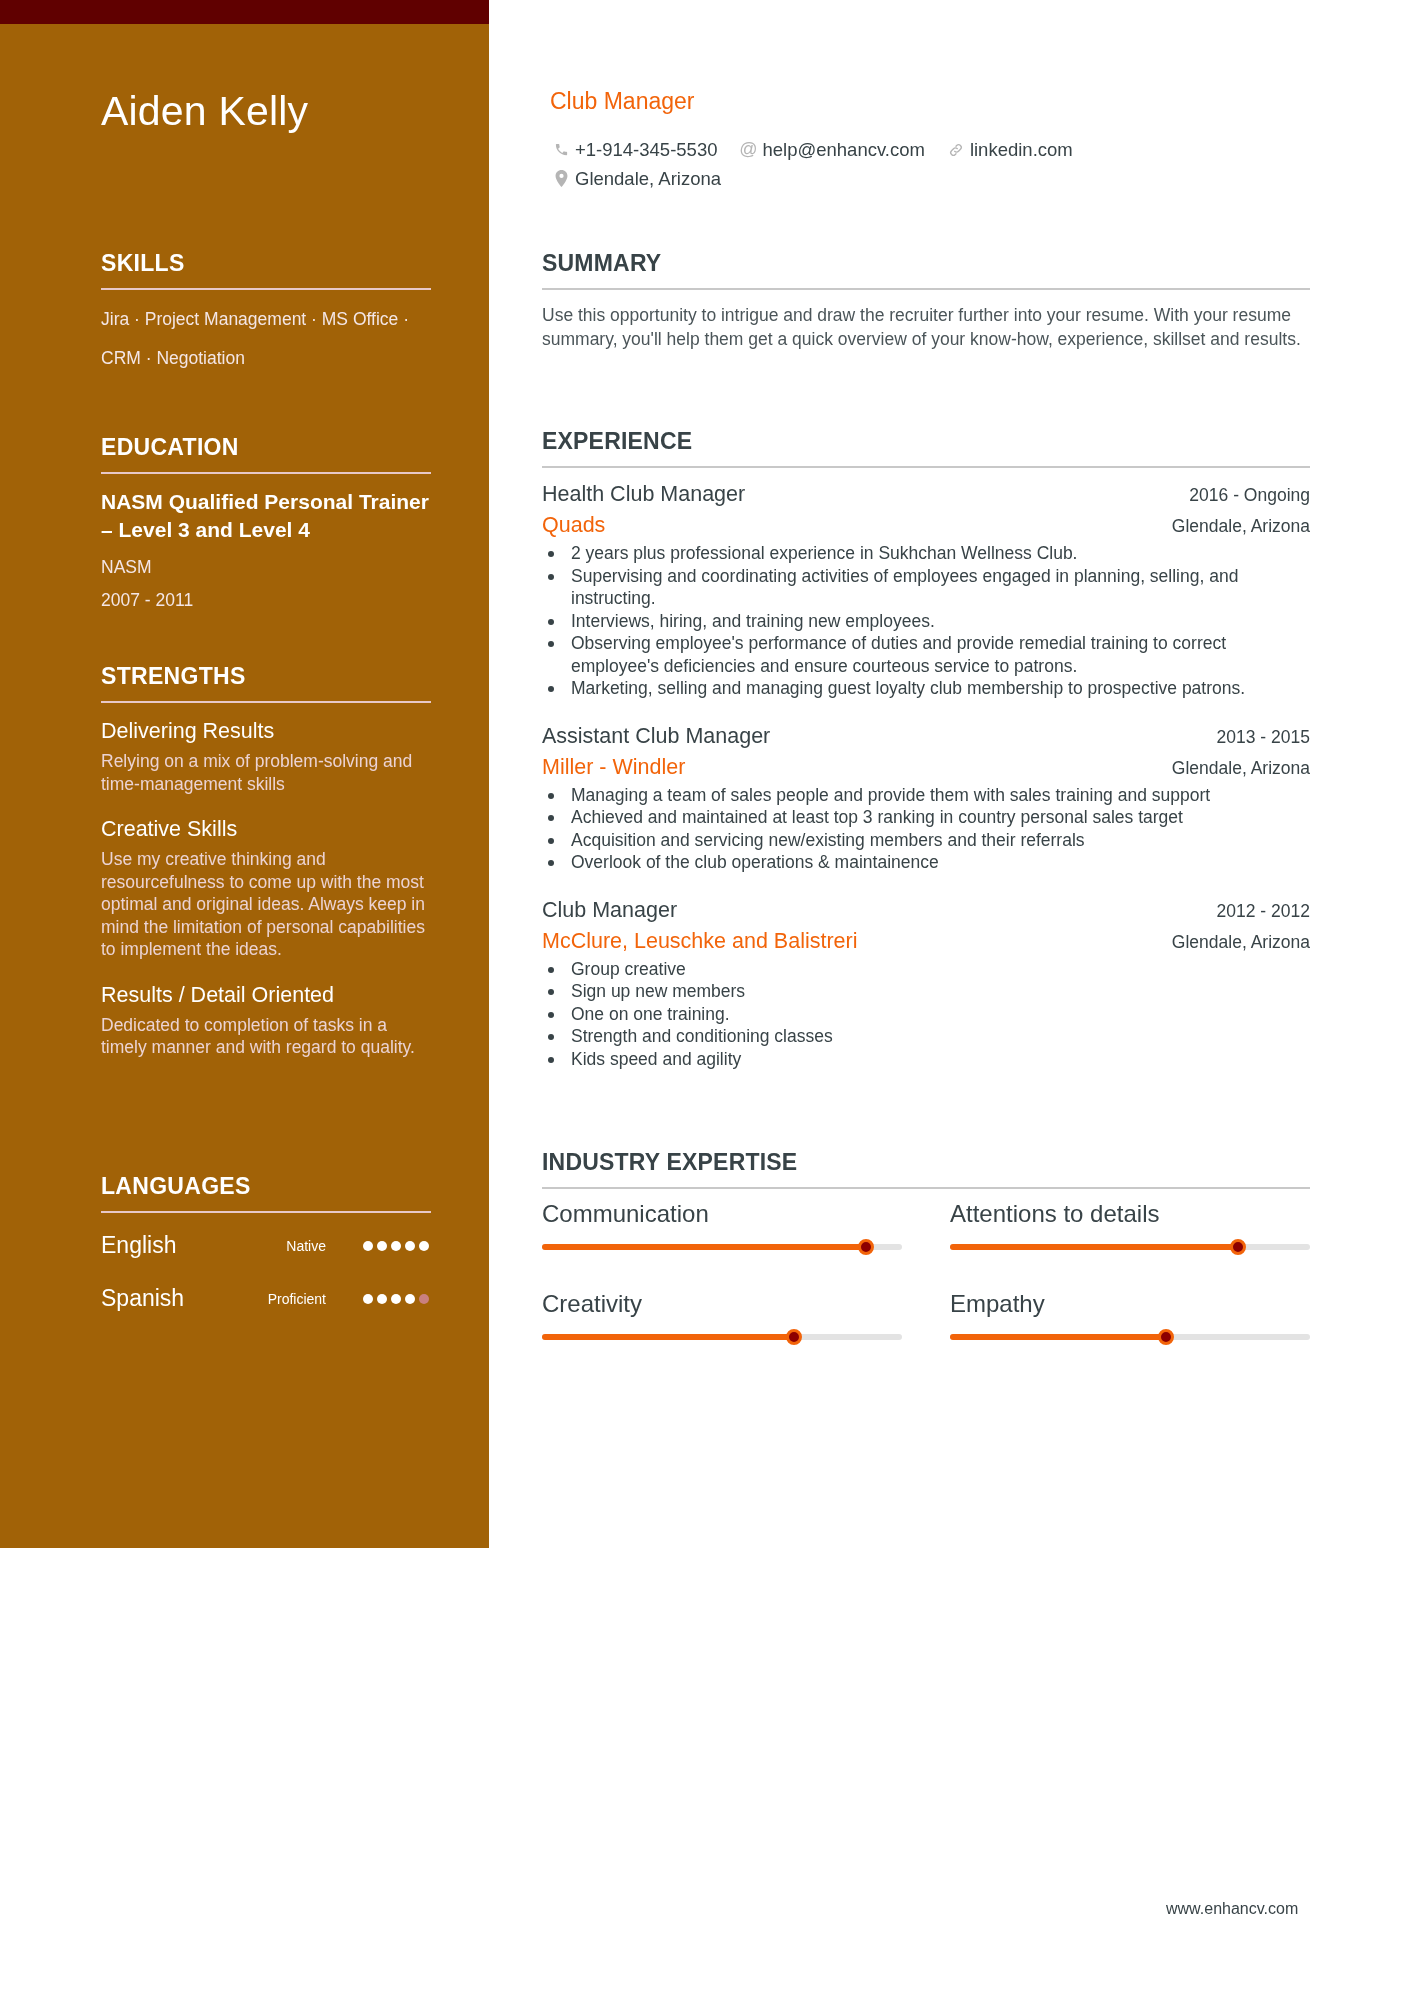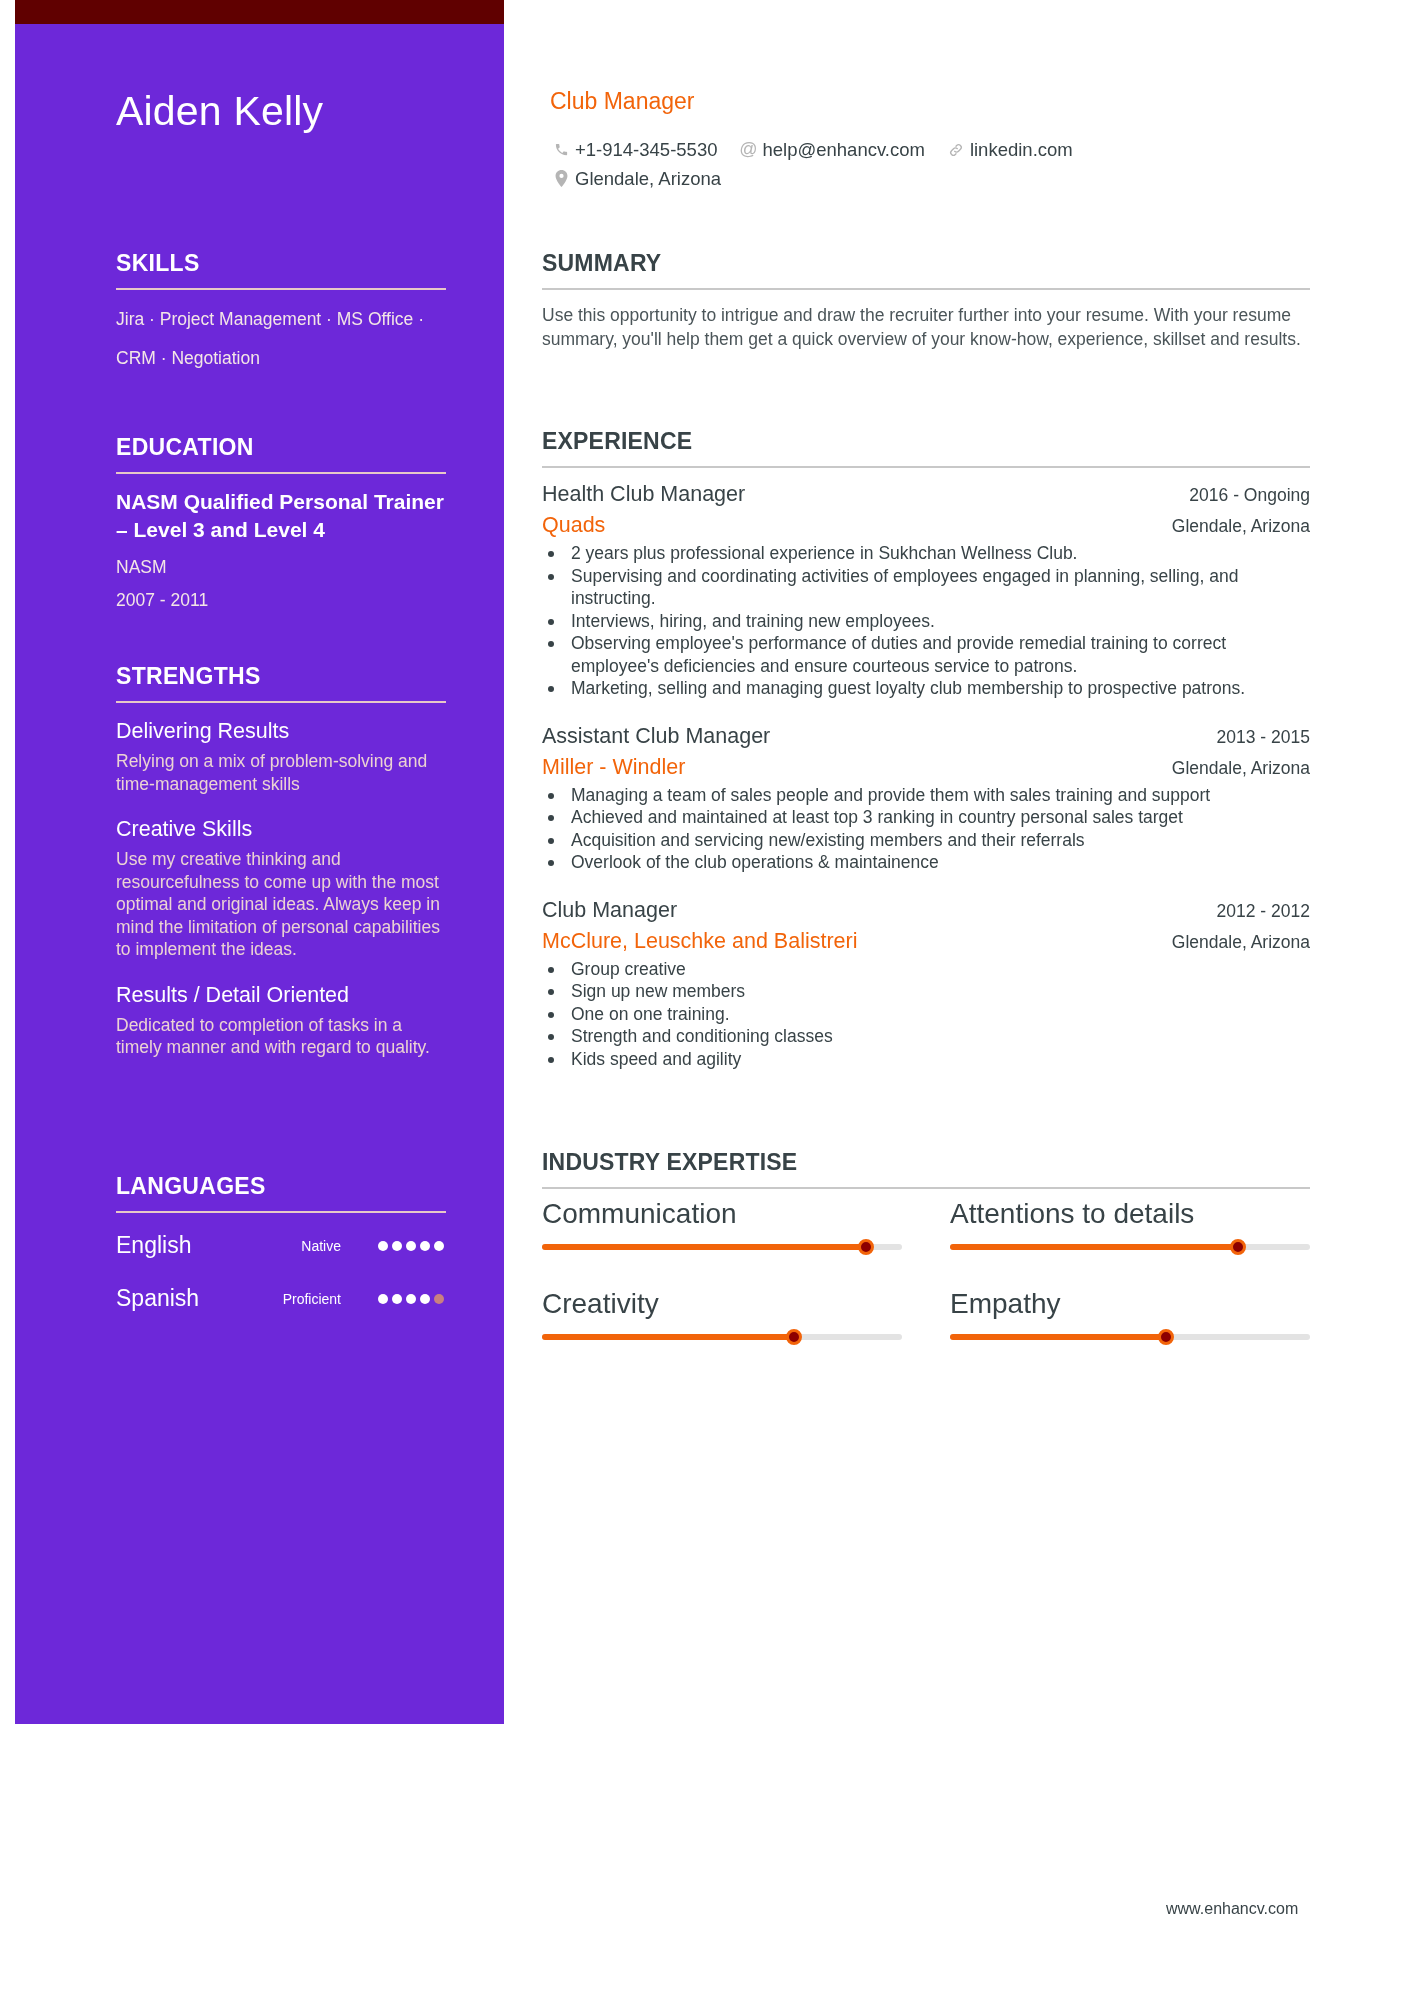--- a/index.html
+++ b/index.html
@@ -1,19 +1,19 @@
 <!DOCTYPE html>
 <html><head>
 <meta charset="utf-8">
 <style>
   * { box-sizing: border-box; margin: 0; padding: 0; }
   html, body { width: 1410px; height: 1995px; background: #ffffff; overflow: hidden; }
   body { position: relative; font-family: "Liberation Sans", "DejaVu Sans", sans-serif; color: #384347; }
 
-  .sidebar { position: absolute; left: 15px; top: 0; width: 489px; height: 1724px; background: #6d28d9; color: #ffffff; }
+  .sidebar { position: absolute; left: 0; top: 0; width: 489px; height: 1548px; background: #a16207; color: #ffffff; }
   .sidebar-topband { position: absolute; left: 0; top: 0; width: 489px; height: 24px; background: #600000; }
   .name { position: absolute; left: 101px; top: 88px; font-size: 41px; font-weight: 400; color: #ffffff; letter-spacing: 0.2px; }
 
   .s-section { position: absolute; left: 101px; width: 330px; }
   .s-heading { font-size: 23px; color: #ffffff; letter-spacing: 0.3px; padding-bottom: 11px; border-bottom: 2px solid #e8c8c8; }
   .skills-text { font-size: 17.5px; line-height: 39px; color: #f4e6e6; margin-top: 10px; }
 
   .edu-degree { font-size: 21px; font-weight: 700; line-height: 28px; color: #ffffff; margin-top: 14px; }
   .edu-school { font-size: 17.5px; color: #f4e6e6; margin-top: 13px; }
   .edu-years { font-size: 17.5px; color: #f4e6e6; margin-top: 12px; }
@@ -51,21 +51,21 @@
   .exp-dates { font-size: 17.5px; color: #384347; }
   .exp-row2 { display: flex; justify-content: space-between; align-items: baseline; margin-top: 6px; }
   .exp-company { font-size: 21.5px; color: #f2640a; }
   .exp-loc { font-size: 17.5px; color: #384347; }
   .exp-bullets { list-style: none; margin-top: 4px; }
   .exp-bullets li { position: relative; padding-left: 29px; font-size: 17.5px; line-height: 22.5px; color: #384347; }
   .exp-bullets li::before { content: ""; position: absolute; left: 6px; top: 9px; width: 6px; height: 6px; border-radius: 50%; background: #384347; }
 
   .ie-grid { display: grid; grid-template-columns: 360px 360px; column-gap: 48px; margin-top: 11px; }
   .ie-item { height: 90px; }
-  .ie-label { font-size: 28px; color: #384347; line-height: 28px; }
+  .ie-label { font-size: 24px; color: #384347; line-height: 28px; }
   .ie-track { position: relative; width: 360px; height: 6px; background: #e3e3e3; border-radius: 3px; margin-top: 16px; }
   .ie-fill { position: absolute; left: 0; top: 0; height: 6px; background: #f2640a; border-radius: 3px; }
   .ie-knob { position: absolute; top: -5px; width: 16px; height: 16px; margin-left: -8px; border-radius: 50%; background: #8b0000; border: 3px solid #f2640a; }
 
   .footer-url { position: absolute; left: 1166px; top: 1900px; font-size: 16px; color: #384347; }
 </style>
 </head>
 <body>
 
 <aside class="sidebar">

